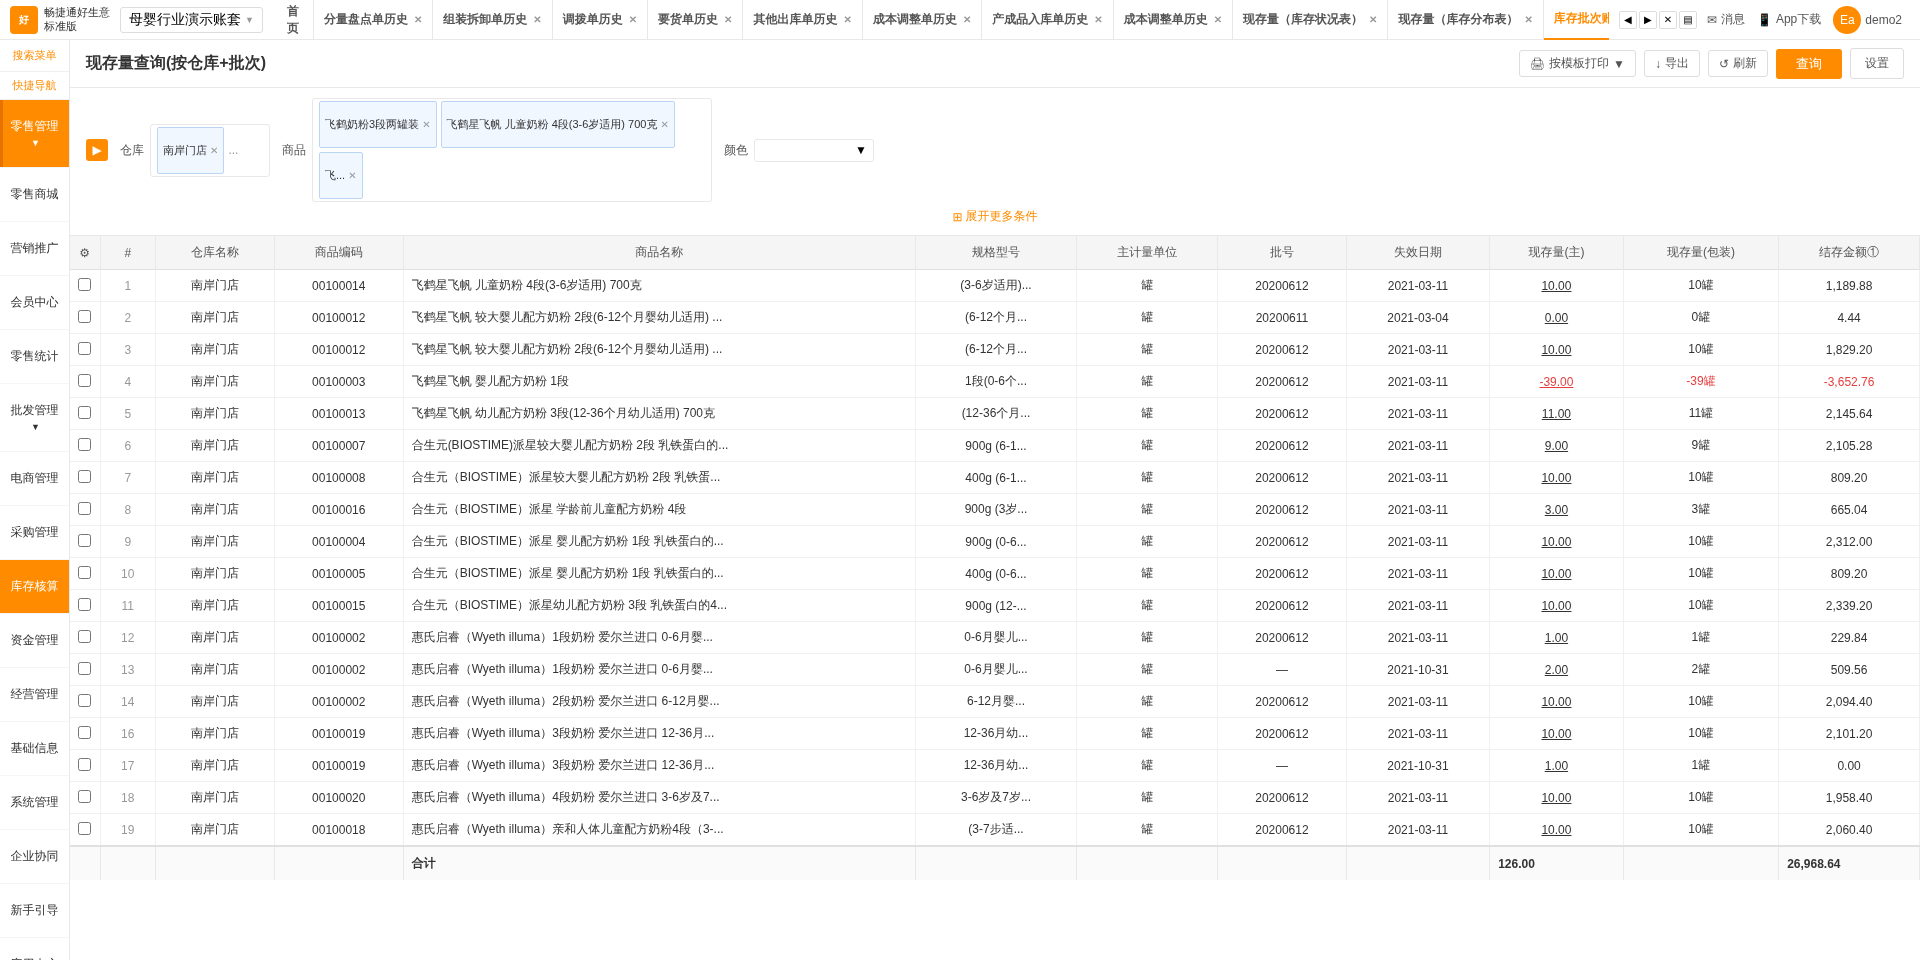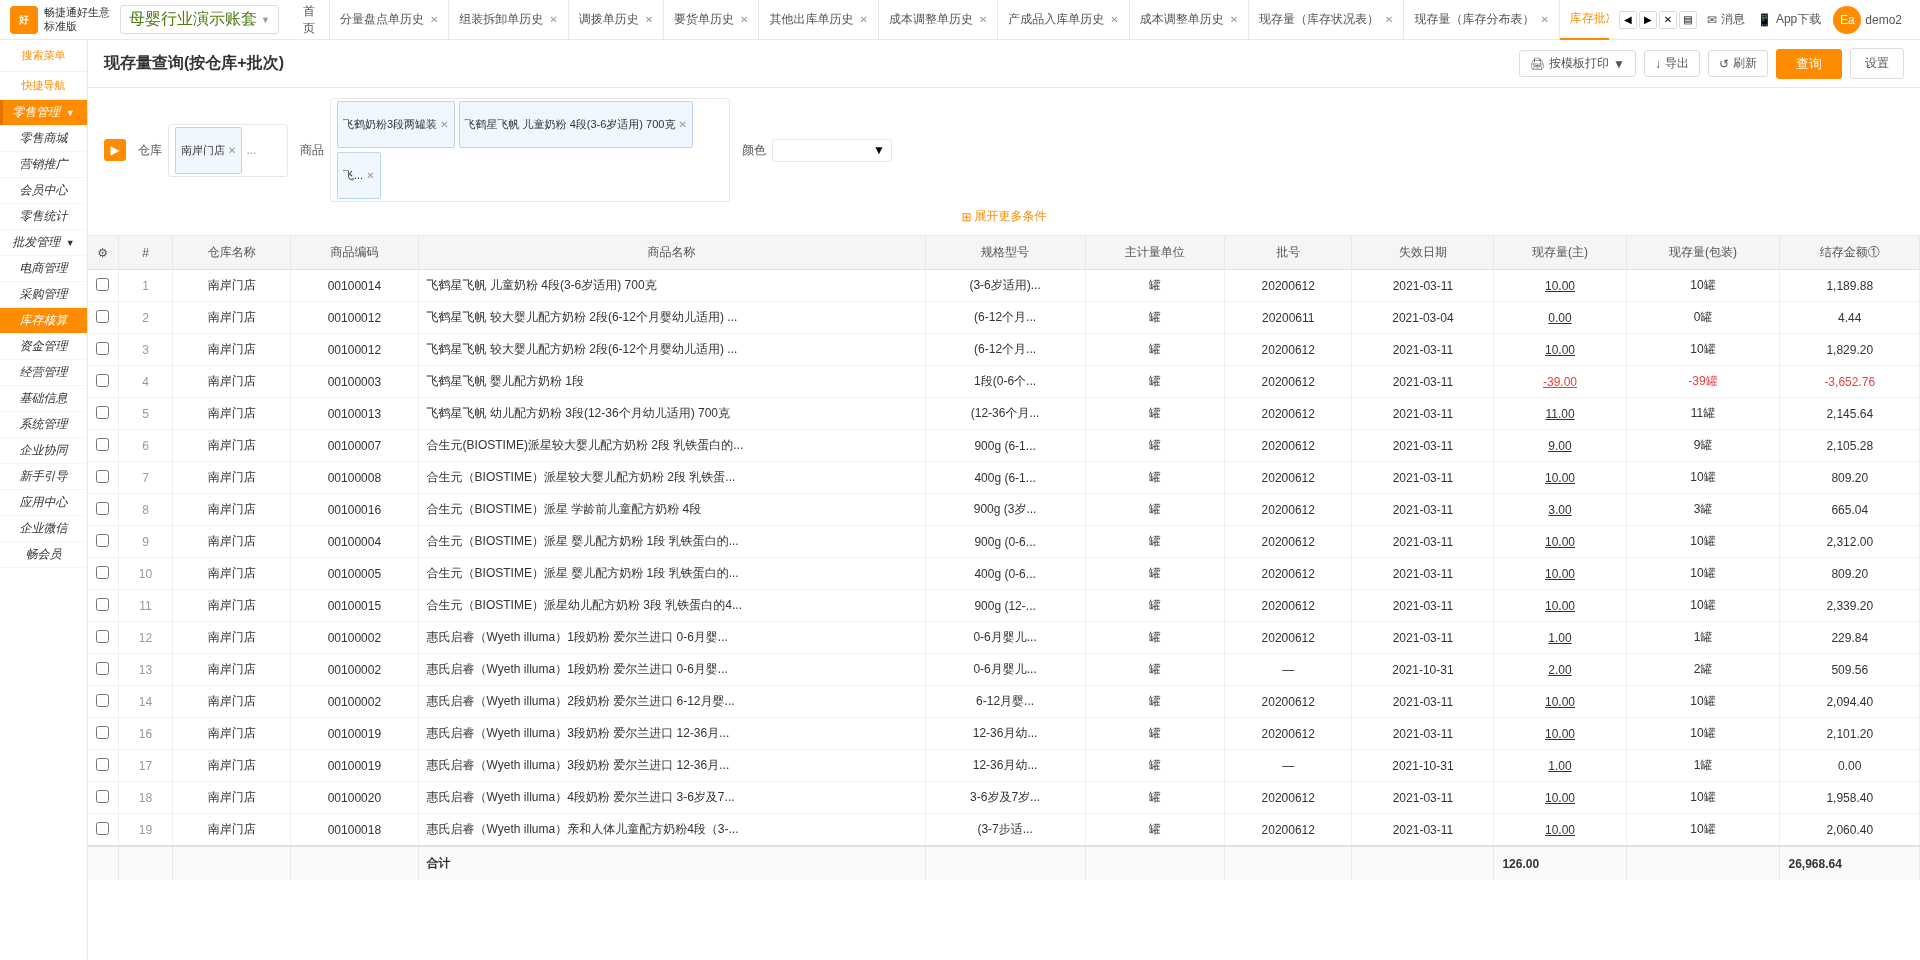--- a/index.html
+++ b/index.html
@@ -28,20 +28,21 @@
       display: flex; align-items: center; justify-content: center;
       color: #fff; font-size: 10px; font-weight: bold;
     }
     .logo-text { font-size: 11px; color: #333; line-height: 1.2; }
     .top-nav-tabs {
       flex: 1;
       display: flex;
       align-items: flex-end;
       overflow: hidden;
       height: 40px;
+      font-weight: bold;
     }
     .top-tab {
       height: 40px;
       padding: 0 10px;
       display: flex;
       align-items: center;
       white-space: nowrap;
       font-size: 12px;
       color: #555;
       border-right: 1px solid #e8e8e8;
@@ -106,21 +107,21 @@
     }
 
     
     .main-layout {
       display: flex;
       height: calc(100vh - 40px);
     }
 
     
     .sidebar {
-      width: 88px;
+      width: 70px;
       background: #fff;
       border-right: 1px solid #e8e8e8;
       display: flex;
       flex-direction: column;
       overflow-y: auto;
     }
     .sidebar-search {
       padding: 8px 6px;
       font-size: 11px;
       color: #ff8c00;
@@ -130,28 +131,27 @@
     }
     .sidebar-nav {
       padding: 6px 4px;
       font-size: 11px;
       color: #ff8c00;
       cursor: pointer;
       text-align: center;
       border-bottom: 1px solid #f0f0f0;
     }
     .sidebar-item {
-      padding: 4px 4px;
+      padding: 18px 4px;
       text-align: center;
       cursor: pointer;
       font-size: 12px;
       color: #333;
       border-bottom: 1px solid #f5f5f5;
       position: relative;
-      font-style: italic;
     }
     .sidebar-item.active {
       background: #ff8c00;
       color: #fff;
     }
     .sidebar-item.active::before {
       content: '';
       position: absolute;
       left: 0; top: 0; bottom: 0;
       width: 3px;
@@ -371,21 +371,21 @@
 <div class="top-bar">
   <div class="logo-area">
     <div class="logo-icon">好</div>
     <div class="logo-text">
       <div>畅捷通好生意</div>
       <div>标准版</div>
     </div>
   </div>
 
   <div style="display:flex;align-items:center;gap:4px;border:1px solid #ddd;border-radius:3px;padding:3px 8px;cursor:pointer;min-width:130px;">
-    <span style="font-size:16px;color:#4d7c0f;">母婴行业演示账套</span>
+    <span style="font-size:14px;color:#000000;">母婴行业演示账套</span>
     <span class="dropdown-arrow">▼</span>
   </div>
   <div class="top-nav-tabs">
     <div class="home-tab">首页</div>
     <div class="top-tab">
       <span>分量盘点单历史</span>
       <span class="close-btn">✕</span>
     </div>
     <div class="top-tab">
       <span>组装拆卸单历史</span>

